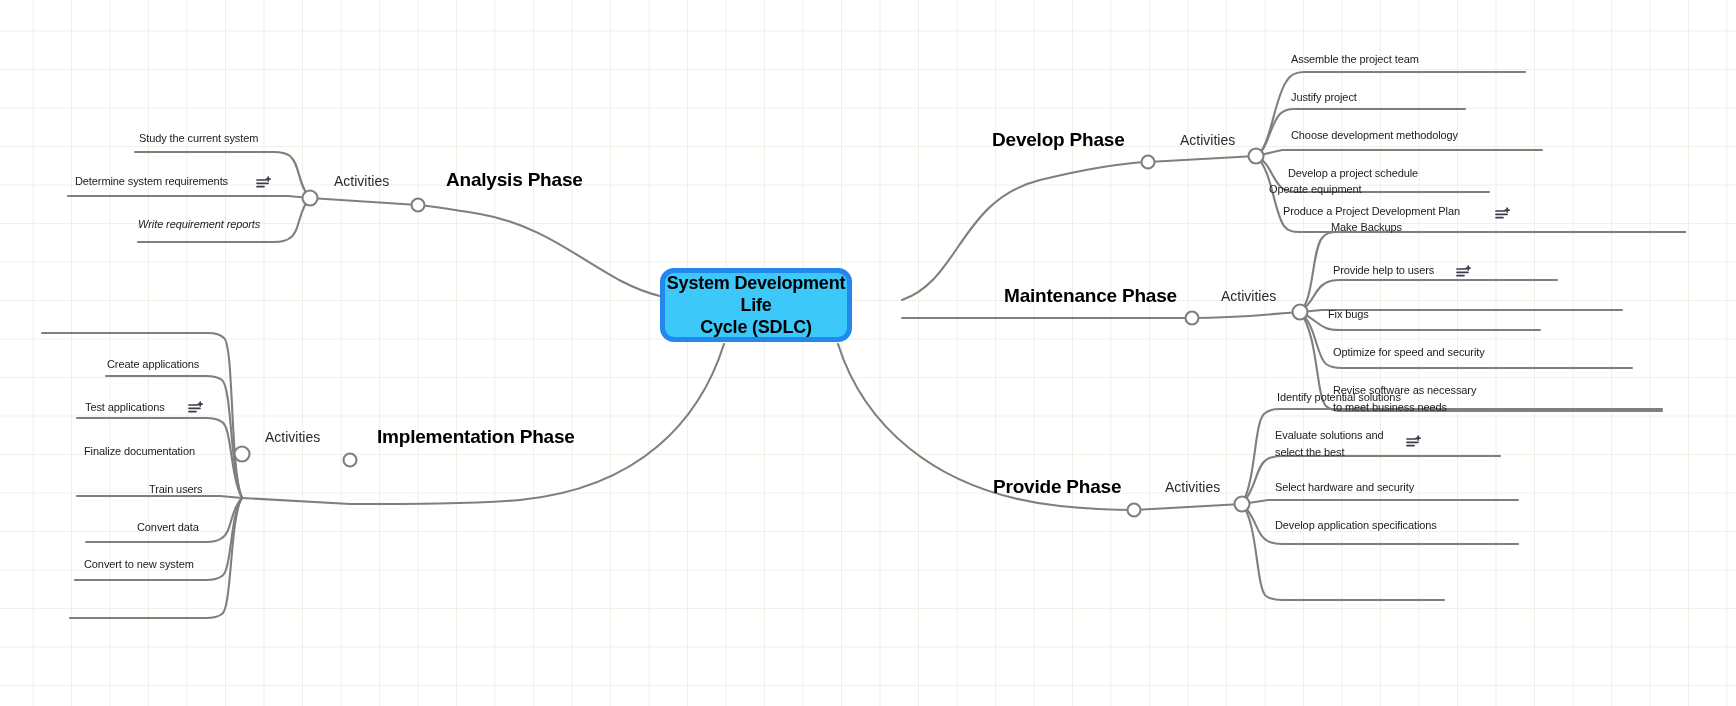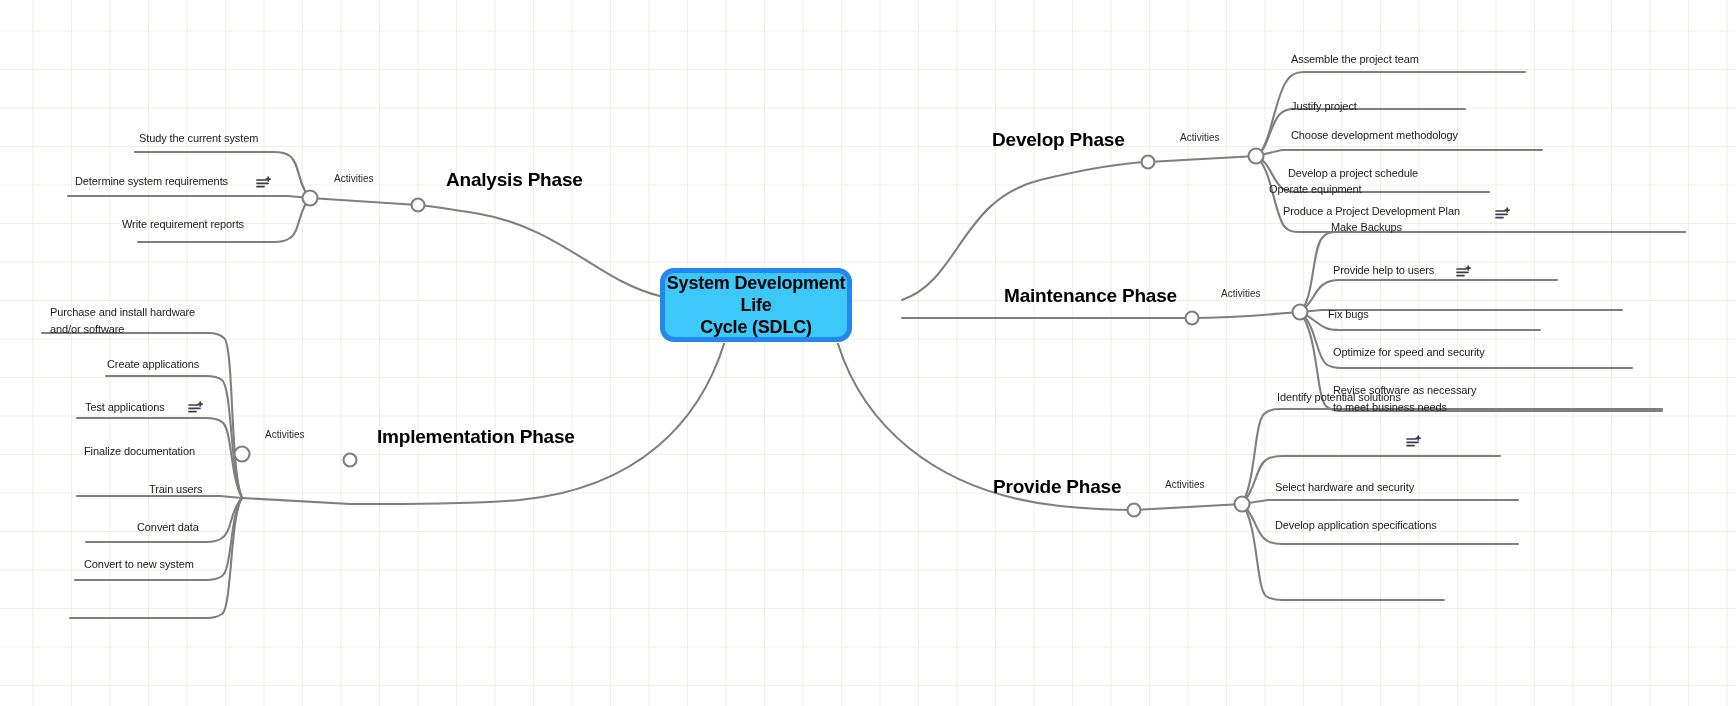--- a/index.html
+++ b/index.html
@@ -38,21 +38,21 @@
   .phase {
     position: absolute;
     font-weight: bold;
     font-size: 19px;
     color: #000000;
     white-space: pre;
     letter-spacing: -0.2px;
   }
   .act {
     position: absolute;
-    font-size: 10px;
+    font-size: 14px;
     color: #2b2b2b;
     white-space: pre;
   }
   .center-node {
     position: absolute;
     left: 660px; top: 268px;
     width: 192px; height: 74px;
     background: #3cc8f8;
     border: 5px solid #2288ee;
     border-radius: 14px;
@@ -171,21 +171,21 @@
   <div class="phase" style="left:446px; top:169px;">Analysis Phase</div>
   <div class="phase" style="left:377px; top:426px;">Implementation Phase</div>
 
   <div class="act" style="left:1180px; top:132px;">Activities</div>
   <div class="act" style="left:1221px; top:288px;">Activities</div>
   <div class="act" style="left:1165px; top:479px;">Activities</div>
   <div class="act" style="left:334px; top:173px;">Activities</div>
   <div class="act" style="left:265px; top:429px;">Activities</div>
 
   <div class="node r" style="left:1291px; top:51px;">Assemble the project team</div>
-  <div class="node r" style="left:1291px; top:89px;margin-top:9px;">Justify project</div>
+  <div class="node r" style="left:1291px; top:89px;">Justify project</div>
   <div class="node r" style="left:1291px; top:127px;">Choose development methodology</div>
   <div class="node r" style="left:1288px; top:165px;">Develop a project schedule</div>
   <div class="node r" style="left:1283px; top:203px;">Produce a Project Development Plan</div>
   <svg class="note-icon" style="left:1495px; top:207px;" viewBox="0 0 16 14">
     <g stroke="#3a3a4a" stroke-width="1.7" stroke-linecap="round">
       <line x1="1" y1="4" x2="10" y2="4"></line>
         <line x1="1" y1="7.3" x2="12" y2="7.3"></line>
         <line x1="1" y1="10.6" x2="8" y2="10.6"></line>
       <line x1="12.2" y1="1.2" x2="12.2" y2="5"></line>
         <line x1="10.3" y1="3.1" x2="14.1" y2="3.1"></line>
@@ -203,20 +203,22 @@
       <line x1="12.2" y1="1.2" x2="12.2" y2="5"></line>
         <line x1="10.3" y1="3.1" x2="14.1" y2="3.1"></line>
     </g>
   </svg>
   <div class="node r" style="left:1328px; top:306px;">Fix bugs</div>
   <div class="node r" style="left:1333px; top:344px;">Optimize for speed and security</div>
   <div class="node r" style="left:1333px; top:382px;">Revise software as necessary
 to meet business needs</div>
 
   <div class="node r" style="left:1277px; top:389px;">Identify potential solutions</div>
+  <div class="node r" style="left:1275px; top:427px;">Evaluate solutions and
+select the best</div>
   <svg class="note-icon" style="left:1406px; top:435px;" viewBox="0 0 16 14">
     <g stroke="#3a3a4a" stroke-width="1.7" stroke-linecap="round">
       <line x1="1" y1="4" x2="10" y2="4"></line>
         <line x1="1" y1="7.3" x2="12" y2="7.3"></line>
         <line x1="1" y1="10.6" x2="8" y2="10.6"></line>
       <line x1="12.2" y1="1.2" x2="12.2" y2="5"></line>
         <line x1="10.3" y1="3.1" x2="14.1" y2="3.1"></line>
     </g>
   </svg>
   <div class="node r" style="left:1275px; top:479px;">Select hardware and security</div>
@@ -226,24 +228,22 @@
   <div class="node l" style="left:75px;  top:173px;">Determine system requirements</div>
   <svg class="note-icon" style="left:256px; top:176px;" viewBox="0 0 16 14">
     <g stroke="#3a3a4a" stroke-width="1.7" stroke-linecap="round">
       <line x1="1" y1="4" x2="10" y2="4"></line>
         <line x1="1" y1="7.3" x2="12" y2="7.3"></line>
         <line x1="1" y1="10.6" x2="8" y2="10.6"></line>
       <line x1="12.2" y1="1.2" x2="12.2" y2="5"></line>
         <line x1="10.3" y1="3.1" x2="14.1" y2="3.1"></line>
     </g>
   </svg>
-  <div class="node l" style="left:122px; top:216px;">Write requirement reports</div>
-
-  <div class="node l" style="left:50px;  top:304px;">Purchase and install hardware
-and/or software</div>
+  <div class="node l" style="left:138px; top:216px;font-style:italic;">Write requirement reports</div>
+
   <div class="node l" style="left:107px; top:356px;">Create applications</div>
   <div class="node l" style="left:85px;  top:399px;">Test applications</div>
   <svg class="note-icon" style="left:188px; top:401px;" viewBox="0 0 16 14">
     <g stroke="#3a3a4a" stroke-width="1.7" stroke-linecap="round">
       <line x1="1" y1="4" x2="10" y2="4"></line>
         <line x1="1" y1="7.3" x2="12" y2="7.3"></line>
         <line x1="1" y1="10.6" x2="8" y2="10.6"></line>
       <line x1="12.2" y1="1.2" x2="12.2" y2="5"></line>
         <line x1="10.3" y1="3.1" x2="14.1" y2="3.1"></line>
     </g>

